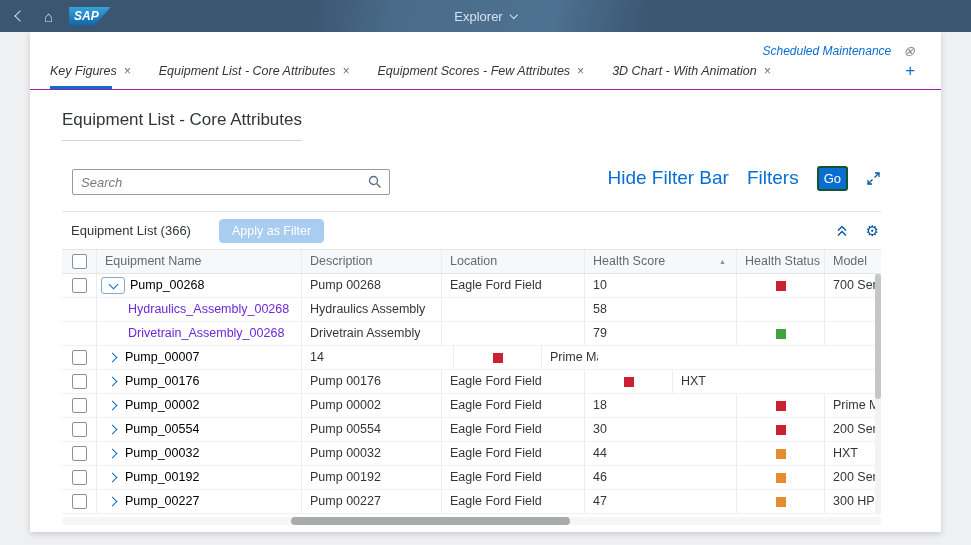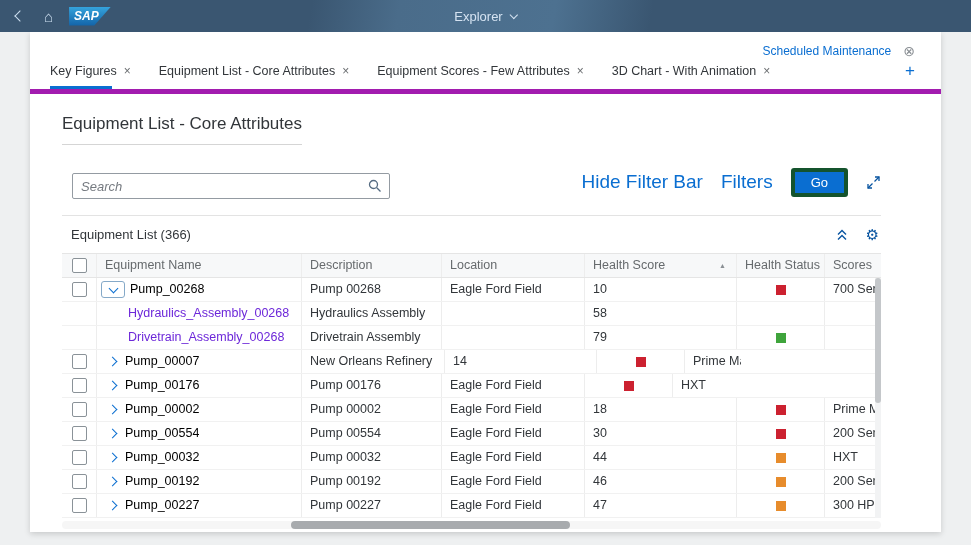--- a/index.html
+++ b/index.html
@@ -31,41 +31,41 @@
   .chev-right{transform:rotate(-45deg);}
   .chev-down{transform:rotate(45deg);}
   .chev-left{transform:rotate(135deg);}
   .shell-chev{width:5px;height:5px;margin-top:-3px;}
   .back-chev{width:7px;height:7px;border-width:1.8px;}
   
   .card{
     position:absolute;left:30px;top:32px;width:911px;height:500px;background:#fff;
     box-shadow:0 2px 6px rgba(0,0,0,.16);
   }
-  .card-top{position:relative;height:57px;border-bottom:5px solid #a21caf;}
+  .card-top{position:relative;height:57px;border-bottom:1px solid #a21caf;font-style:italic;}
   .top-right{position:absolute;top:12px;right:26px;display:flex;align-items:center;gap:12px;}
   .sched-link{color:#0a6ed1;font-size:12px;cursor:pointer;text-decoration:none;}
   .dismiss{color:#8a8f94;font-size:14px;line-height:1;cursor:pointer;}
   .tab-strip{position:absolute;left:20px;bottom:0;display:flex;}
   .tab{display:flex;align-items:center;margin-right:28px;padding-bottom:11px;position:relative;cursor:pointer;font-size:12.5px;color:#32363a;}
   .tab.active::before{content:"";position:absolute;left:0;bottom:0;height:3px;width:calc(100% - 19px);background:#0a6ed1;}
   .tab-close{color:#6a6d70;font-size:12px;margin-left:7px;}
   .tab-add{position:absolute;right:26px;bottom:10px;color:#0a6ed1;font-size:17px;line-height:1;cursor:pointer;}
   
   .page-title-wrap{padding:20px 32px 0;}
   .page-title{display:inline-block;margin:0;font-size:17px;font-weight:400;color:#32363a;padding-bottom:10px;border-bottom:1px solid #d5d5d5;}
   
   .filter-section{margin:0 60px 0 32px;display:flex;align-items:center;justify-content:space-between;padding:20px 0 16px;border-bottom:1px solid #e3e3e3;}
   .search-wrap{position:relative;margin-left:10px;margin-top:8px;}
   .search-input{width:318px;height:26px;box-sizing:border-box;border:1px solid #949ba2;border-radius:2px;padding:0 30px 0 8px;font-size:13px;font-family:inherit;color:#32363a;background:#fff;}
   .search-input::placeholder{font-style:italic;color:#757a80;}
   .search-icon{position:absolute;right:8px;top:6px;cursor:pointer;}
   .filter-actions{display:flex;align-items:center;gap:18px;}
   .f-link{color:#0a6ed1;font-size:19px;cursor:pointer;text-decoration:none;}
-  .go-btn{background:#0a6ed1;color:#fff;border:4px solid #14532d;border-radius:3px;font-size:13px;padding:3px 16px;font-family:inherit;cursor:pointer;}
+  .go-btn{background:#0a6ed1;color:#fff;border:2px solid #14532d;border-radius:3px;font-size:13px;padding:3px 5px;font-family:inherit;cursor:pointer;}
   .expand-svg{display:block;cursor:pointer;}
   
   .table-section{margin:0 60px 0 32px;}
   .table-toolbar{display:flex;align-items:center;height:37px;justify-content:center;}
   .tbl-title{font-size:13px;color:#32363a;margin-left:9px;}
   .apply-btn{margin-left:28px;background:#a9cdf0;border:1px solid #a9cdf0;color:#fff;font-size:12.5px;padding:4px 12px;border-radius:4px;font-family:inherit;}
   .toolbar-spacer{flex:1;}
   .collapse-svg{margin-right:18px;cursor:pointer;display:block;}
   .gear{color:#0854a0;font-size:15px;line-height:1;cursor:pointer;margin-right:2px;}
   .thead{display:flex;background:#f7f8f9;border-top:1px solid #e5e5e5;border-bottom:1px solid #e5e5e5;height:23px;line-height:23px;color:#666a6d;font-size:12.5px;}
@@ -164,20 +164,21 @@
           <path d="M6 13 H2 V9"></path>
             <path d="M2 13 L6.5 8.5"></path>
         </g>
       </svg>
     </div>
   </div>
 
   <div class="table-section">
     <div class="table-toolbar">
       <span class="tbl-title">Equipment List (366)</span>
+      <button class="apply-btn">Apply as Filter</button>
       <span class="toolbar-spacer"></span>
       <svg class="collapse-svg" width="12" height="12" viewBox="0 0 12 12">
         <g fill="none" stroke="#0854a0" stroke-width="1.4">
           <polyline points="2,5.5 6,1.5 10,5.5"></polyline>
           <polyline points="2,10.5 6,6.5 10,10.5"></polyline>
         </g>
       </svg>
       <span class="gear">⚙</span>
     </div>
 
@@ -186,21 +187,21 @@
           <span class="checkbox"></span>
         </div>
       <div class="td c-name th">Equipment Name</div>
       <div class="td c-desc th">Description</div>
       <div class="td c-loc th">Location</div>
       <div class="td c-score th">
         <span>Health Score</span>
         <span class="sort-ind">▲</span>
       </div>
       <div class="td c-status th">Health Status</div>
-      <div class="td c-model th">Scores</div>
+      <div class="td c-model th">Model</div>
     </div>
 
     <div class="tbody-wrap">
       <div>
           <div class="trow">
             <div class="td c-check">
               <span class="checkbox"></span>
             </div>
             <div class="td c-name">
               <span class="expander-box">
@@ -245,21 +246,20 @@
           <div class="trow">
             <div class="td c-check">
               <span class="checkbox"></span>
             </div>
             <div class="td c-name">
               <span class="expander">
                 <i class="chev chev-right"></i>
               </span>
               <span class="eq-name link-name">Pump_00007</span>
             </div>
-            <div class="td c-loc">New Orleans Refinery</div>
             <div class="td c-score">14</div>
             <div class="td c-status">
               <span class="status-square" style="background: rgb(204, 33, 48);"></span>
             </div>
             <div class="td c-model">Prime Max</div>
           </div>
           <div class="trow">
             <div class="td c-check">
               <span class="checkbox"></span>
             </div>

